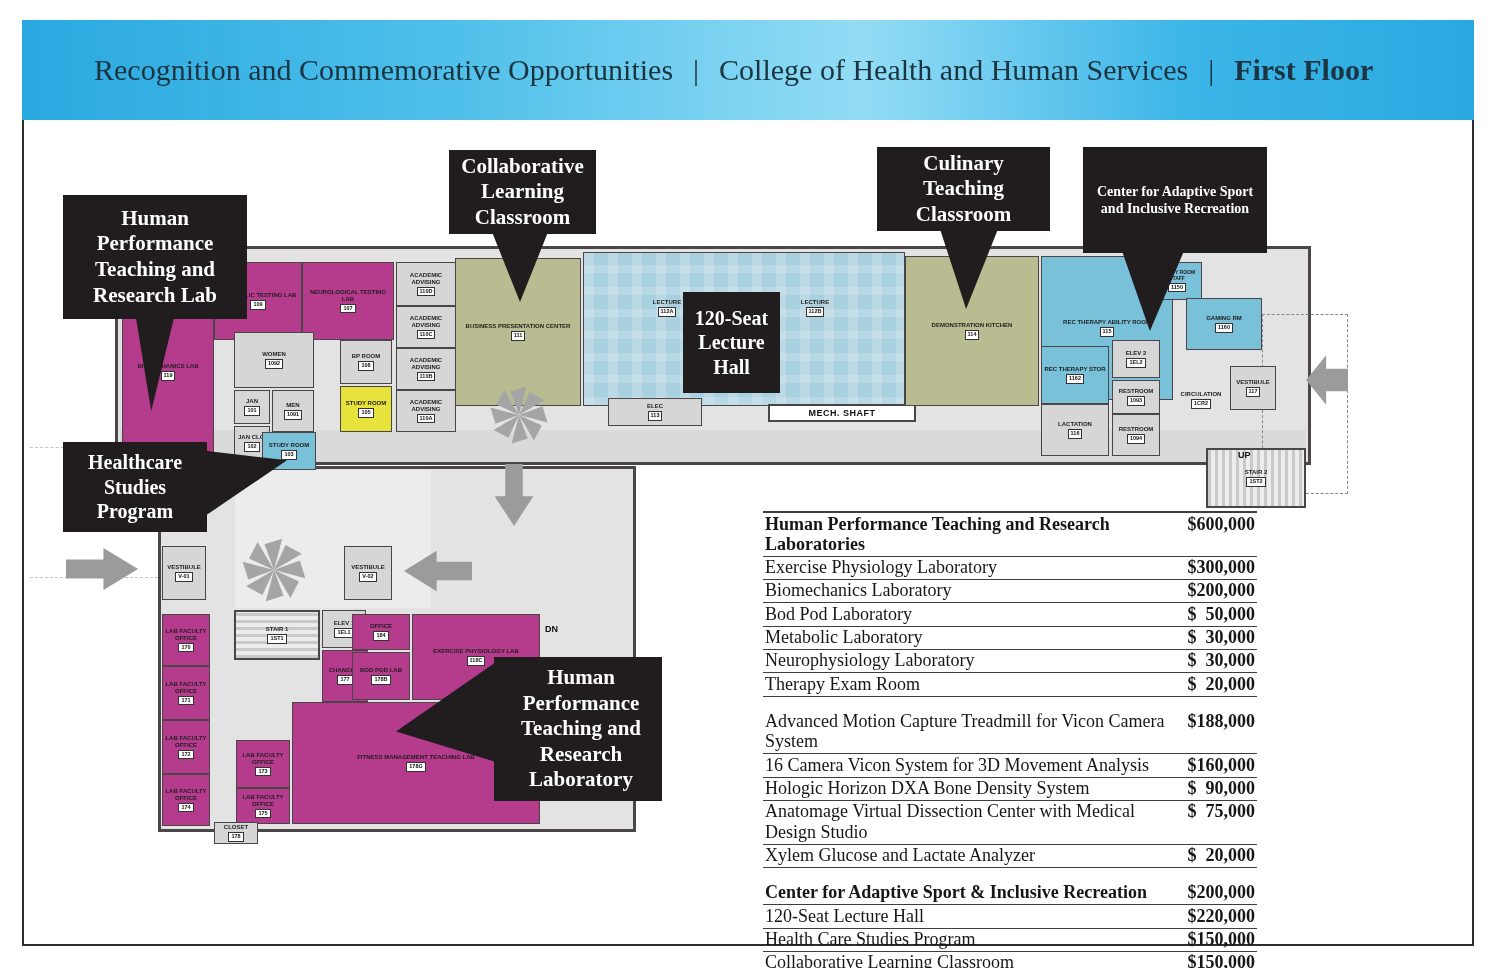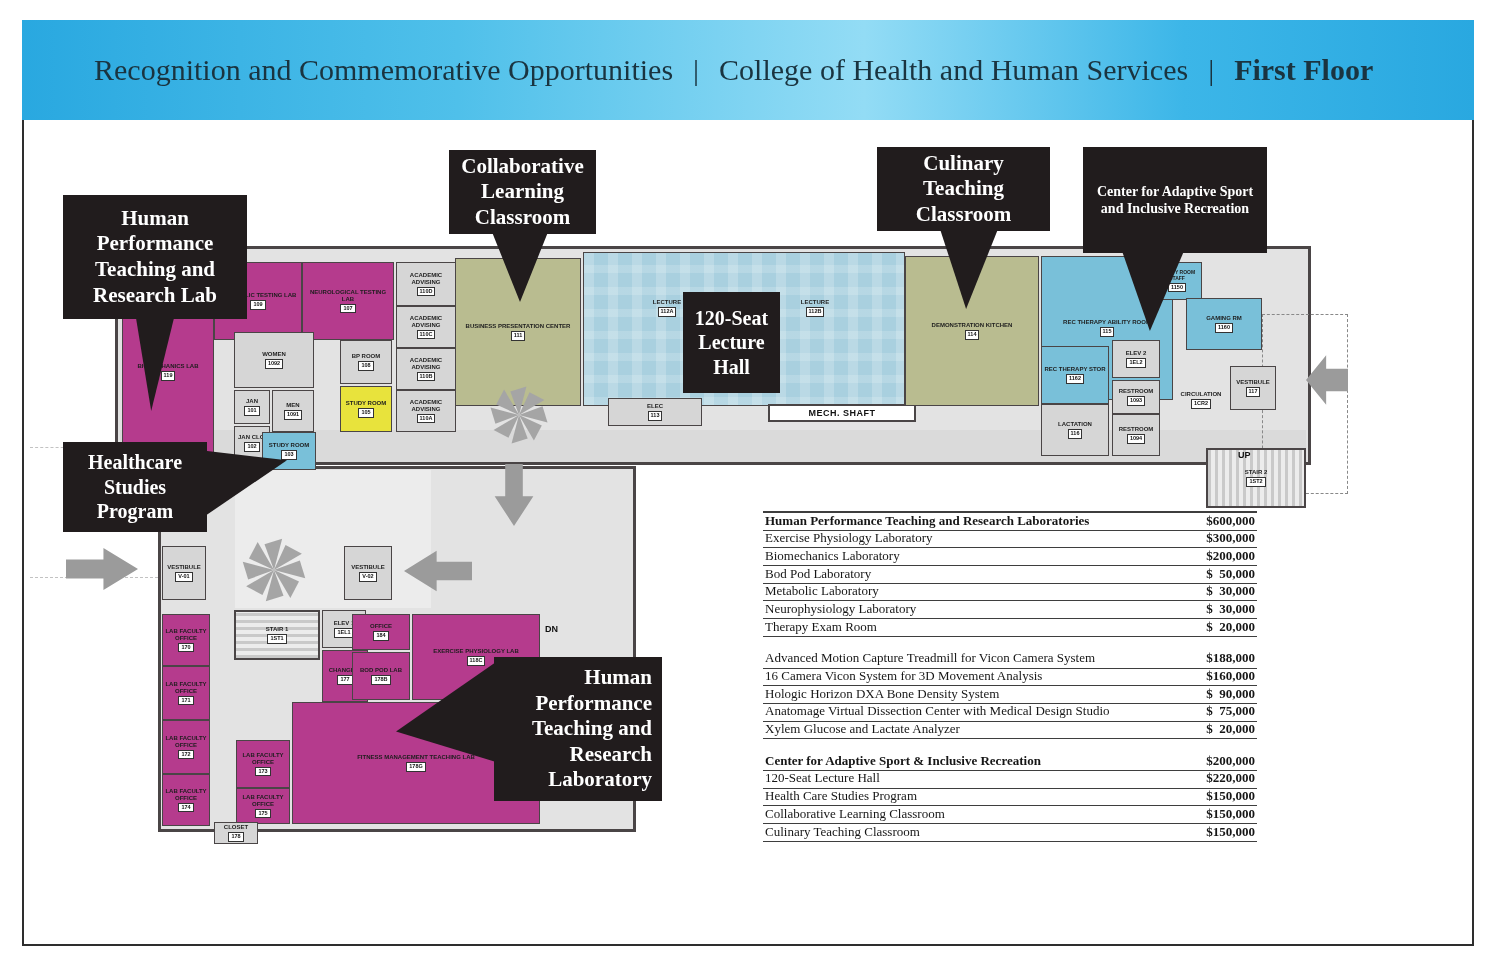--- a/index.html
+++ b/index.html
@@ -11,21 +11,21 @@
   .header{position:absolute;left:22px;top:20px;width:1452px;height:100px;box-sizing:border-box;
         background:linear-gradient(90deg,#29a8e0 0%,#4fc0ea 30%,#93dcf5 58%,#3cb6e8 80%,#29a8e0 100%);
         display:flex;align-items:center;padding-left:72px;z-index:2;
         font-family:"Liberation Serif","DejaVu Serif",serif;color:#1a3440;font-size:30px;white-space:nowrap;}
   .header .sep{margin:0 20px;font-weight:400;}
   .header .bold{font-weight:bold;}
   
   .callout{position:absolute;background:#211c1d;color:#fff;z-index:10;box-sizing:border-box;
         font-family:"Liberation Serif","DejaVu Serif",serif;font-weight:bold;font-size:21px;line-height:1.22;
         display:flex;align-items:center;justify-content:center;text-align:center;padding:8px 10px;}
-  .callout.left{justify-content:flex-start;text-align:right;padding-left:16px;}
+  .callout.left{justify-content:flex-start;text-align:center;padding-left:16px;}
   .spike{position:absolute;background:#211c1d;z-index:9;}
   
   .band,.wingB{position:absolute;background:#e3e3e3;border:3px solid #4a4546;box-sizing:border-box;z-index:1;}
   .zone{position:absolute;z-index:1;}
   .room{position:absolute;box-sizing:border-box;border:1px solid #4a4546;display:flex;flex-direction:column;
         align-items:center;justify-content:center;overflow:hidden;z-index:2;}
   .room.nob{border:none;background:transparent;}
   .m{background:#b53b8d;} .o{background:#b9bc90;} .b{background:#a9d0df;}
   .a{background:#79c0d9;} .y{background:#e8e33c;} .g{background:#d6d6d6;} .w{background:#fff;}
   .seats{background-image:
@@ -44,21 +44,21 @@
   .ar-left{clip-path:polygon(100% 30%,48% 30%,48% 6%,0 50%,48% 94%,48% 70%,100% 70%);}
   .ar-down{clip-path:polygon(30% 0,70% 0,70% 52%,94% 52%,50% 100%,6% 52%,30% 52%);}
   .pinwheel{position:absolute;z-index:2;}
   .dashedBox{position:absolute;border:1.5px dashed #888;z-index:1;}
   .dashH{position:absolute;border-top:1px dashed #c2c2c2;z-index:1;}
   
   .ptable{position:absolute;left:763px;top:511px;width:494px;z-index:5;
         font-family:"Liberation Serif","DejaVu Serif",serif;color:#161616;}
   .pt-section{margin-bottom:14px;}
   .pt-row{display:flex;justify-content:space-between;align-items:baseline;
-        border-bottom:1.5px solid #3e3e3e;padding:.5px 2px 1.5px 2px;font-size:13px;line-height:1.13;}
+        border-bottom:1.5px solid #3e3e3e;padding:.5px 2px 1.5px 2px;font-size:18px;line-height:1.13;}
   .pt-head.top{border-top:2px solid #3e3e3e;}
   .pt-price{white-space:pre;min-width:72px;text-align:right;font-weight:bold;}
   .bld{font-weight:bold;}
 </style>
 </head>
 <body>
 
 <div class="page">
   <div class="content-border"></div>
 

